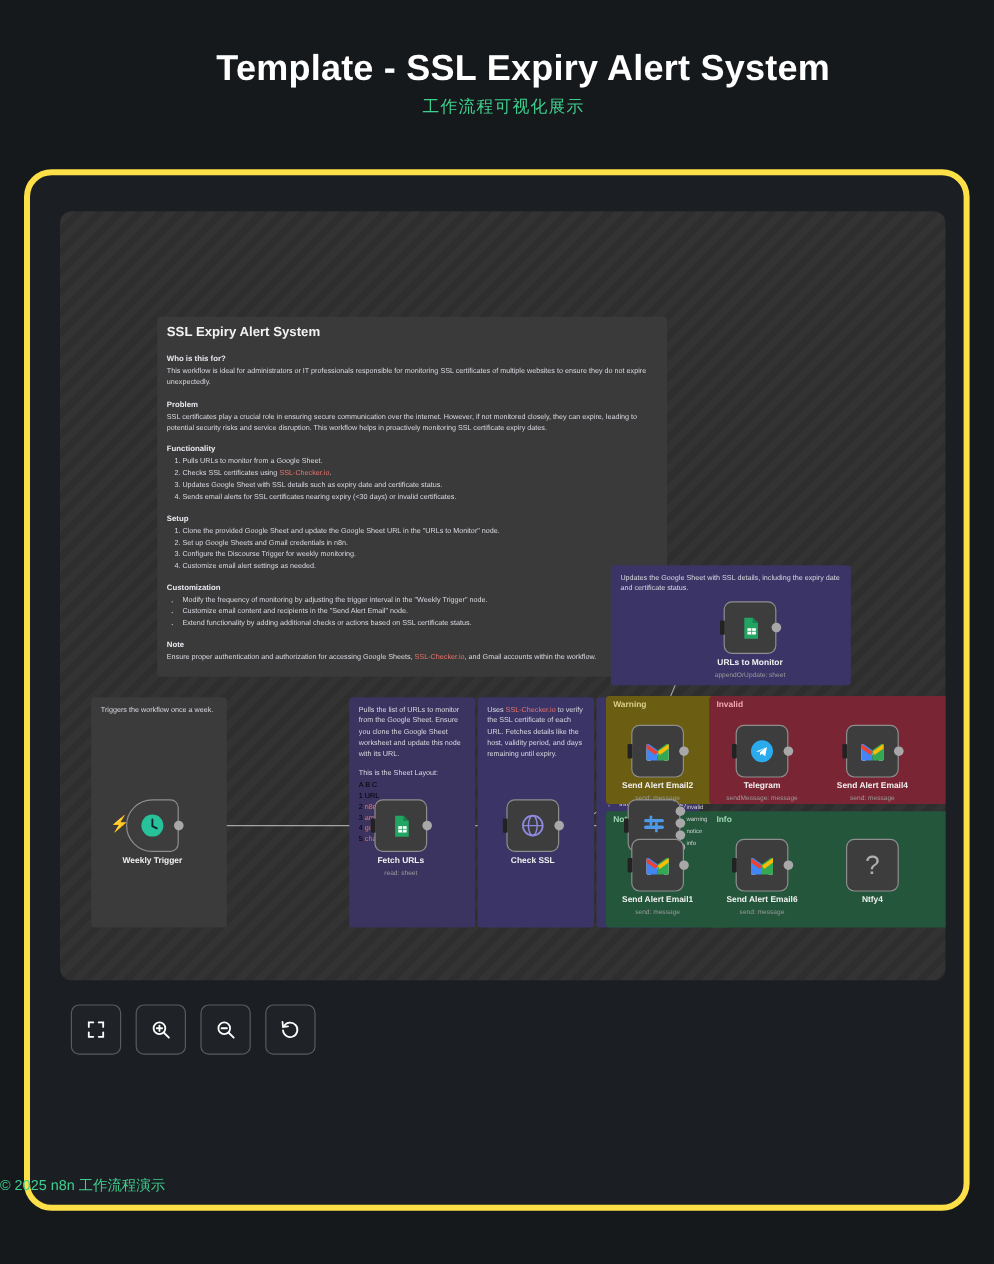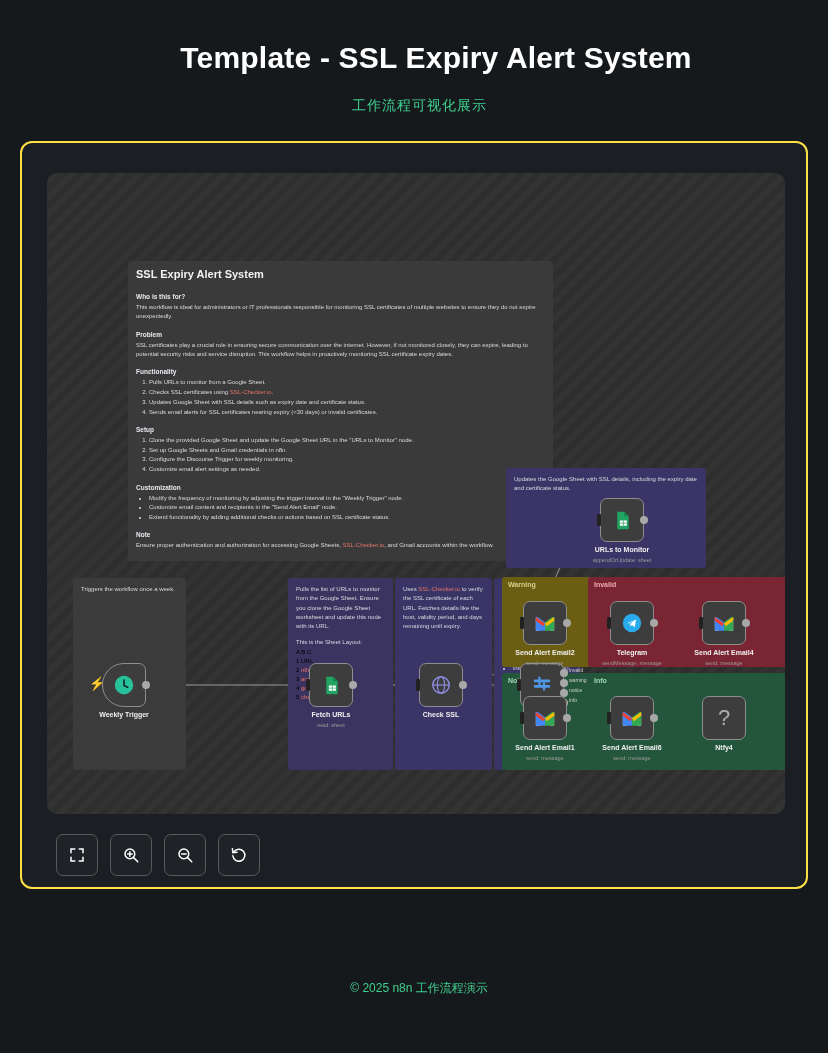--- a/index.html
+++ b/index.html
@@ -11,30 +11,30 @@
   }
   .page { width: 828px; height: 1053px; position: relative; background:#16191c; }
 
   
   .header { padding-top: 40px; text-align: center; }
   .header h1 {
     font-size: 30px; font-weight: bold; color: #ffffff;
     letter-spacing: .2px; line-height: 1.2; margin-left: 44px;
   }
   .header .subtitle {
-    margin-top: 21px; font-size: 14px; color: #3ecf8e; letter-spacing: 1px; padding-left: 11px;
+    margin-top: 4px; font-size: 14px; color: #3ecf8e; letter-spacing: 1px; padding-left: 11px;
   }
 
   
   .card {
     position: absolute; left: 20px; top: 141px;
-    width: 788px; height: 748px;
+    width: 788px; height: 868px;
     background: #1b1f23;
-    border: 2px solid #fde047;
-    border-radius: 12px;
+    border: 5px solid #fde047;
+    border-radius: 23px;
   }
 
   
   .canvas {
     position: absolute; left: 25px; top: 30px;
     width: 738px; height: 641px;
     border-radius: 10px;
     overflow: hidden;
     background-color: #2c2c2c;
     background-image: repeating-linear-gradient(
@@ -141,21 +141,21 @@
     width:42px; height:42px; border-radius:7px;
     border:1px solid #5a5a5a; background:rgba(255,255,255,0.02);
     display:flex; align-items:center; justify-content:center;
     cursor:pointer;
   }
   .tbtn svg { width:18px; height:18px; }
 
   
   .footer {
     position:absolute; left:0; top:980px; width:100%;
-    text-align:center; font-size:12px; color:#3ecf8e;padding-left:10px;
+    font-size:12px; color:#3ecf8e;
   }
 
   .edge { position:absolute; left:0; top:0; width:100%; height:100%; pointer-events:none; }
 </style>
 </head>
 <body>
 
 <div class="page">
 
   <div class="header">

